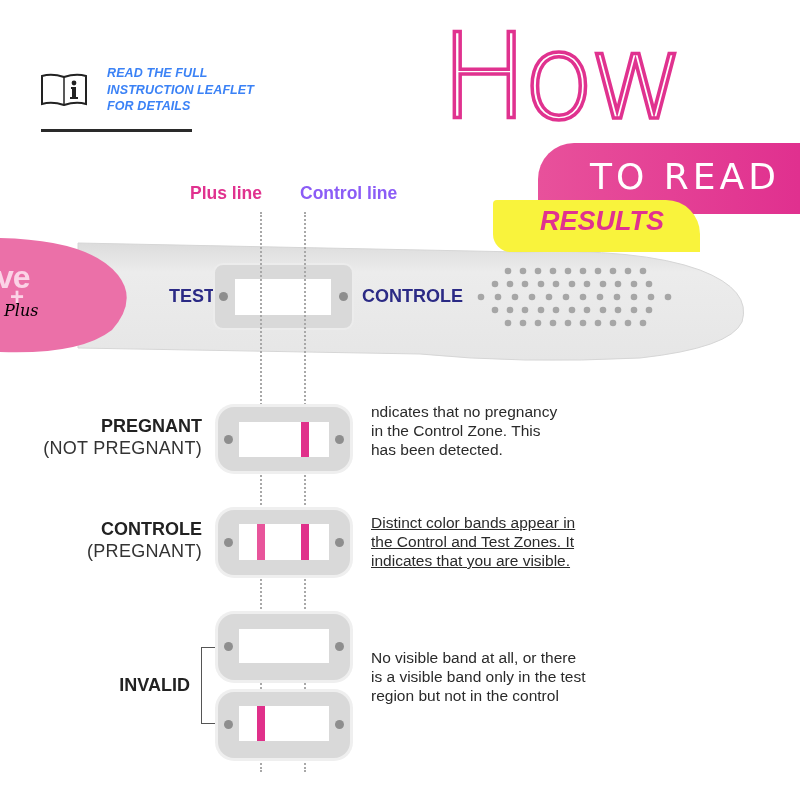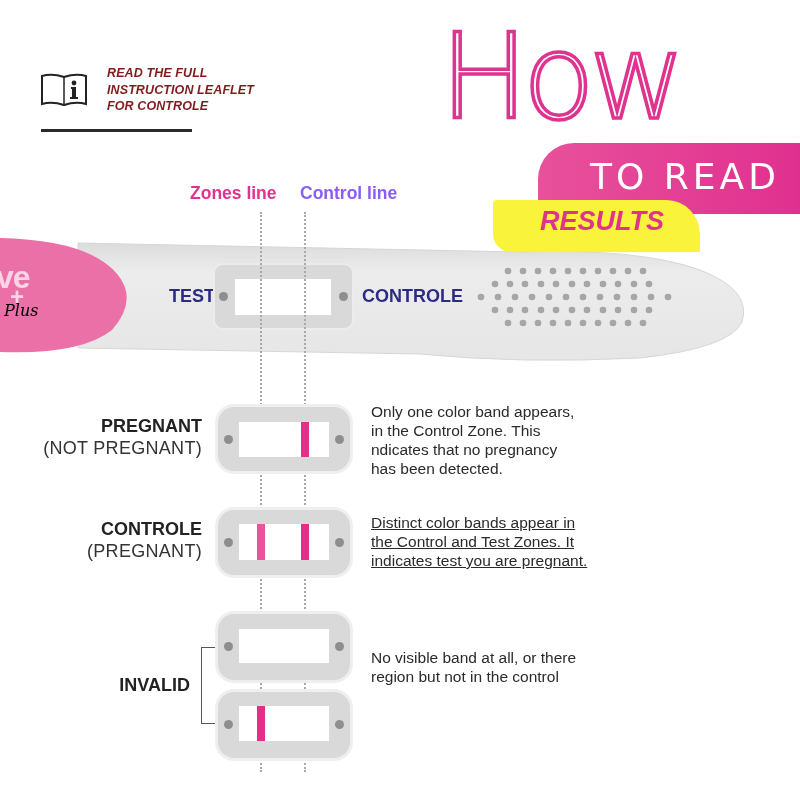--- a/index.html
+++ b/index.html
@@ -2,21 +2,21 @@
 <html><head>
 <meta charset="utf-8">
 <style>
   html, body { margin:0; padding:0; }
   body { width:800px; height:800px; background:#ffffff; position:relative; overflow:hidden;
          font-family:"Liberation Sans", "DejaVu Sans", sans-serif; }
   .abs { position:absolute; }
 
   
   .leaflet-icon { left:40px; top:72px; width:48px; height:36px; }
-  .leaflet-text { left:107px; top:65px; font-size:12.5px; line-height:16.5px; font-weight:bold; font-style:italic; color:#7f1d1d; letter-spacing:0.1px; }
+  .leaflet-text { left:107px; top:65px; font-size:12.5px; line-height:16.5px; font-weight:bold; font-style:italic; color:#3b82f6; letter-spacing:0.1px; }
   .leaflet-rule { left:41px; top:129px; width:151px; height:3px; background:#2a2a2a; }
   .banner-pink { left:538px; top:143px; width:262px; height:71px; background:linear-gradient(90deg,#e8519b,#e0308f); border-top-left-radius:36px; }
   .banner-pink span { position:absolute; left:52px; top:13px; color:#fff; font-size:36px; letter-spacing:4px; font-family:"DejaVu Sans", sans-serif; font-weight:normal;text-align:center; }
   .banner-yellow { left:493px; top:200px; width:207px; height:52px; background:#f9f33c; border-top-right-radius:34px; border-bottom-left-radius:18px; border-top-left-radius:4px; }
   .banner-yellow span { position:absolute; left:47px; top:6px; color:#e0328f; font-size:27px; font-weight:bold; font-style:italic; }
 
   
   .lbl-test { left:190px; top:183px; color:#e0328f; font-size:17.5px; font-weight:bold; }
   .lbl-ctrl { left:300px; top:183px; color:#8b5cf6; font-size:17.5px; font-weight:bold; }
 
@@ -45,21 +45,21 @@
 
 <svg class="abs leaflet-icon" viewBox="0 0 48 36">
   <path d="M2 4 Q12 1 24 5 Q36 1 46 4 L46 32 Q36 29 24 33 Q12 29 2 32 Z" fill="none" stroke="#222" stroke-width="2"></path>
   <line x1="24" y1="5" x2="24" y2="33" stroke="#222" stroke-width="1.5"></line>
   <circle cx="34" cy="11" r="2.4" fill="#222"></circle>
   <path d="M31 15 H36 V25 H38 V27 H30 V25 H32 V17 H31 Z" fill="#222"></path>
 </svg>
 <div class="abs leaflet-text">
   <div>READ THE FULL</div>
   <div>INSTRUCTION LEAFLET</div>
-  <div>FOR CONTROLE</div>
+  <div>FOR DETAILS</div>
 </div>
 <div class="abs leaflet-rule"></div>
 
 <div class="abs" style="left:440px;top:22px;">
   <svg width="240" height="110" viewBox="0 0 240 110">
     <text x="0" y="96" font-family="DejaVu Sans, sans-serif" font-size="118" font-weight="200" fill="none" stroke="#e0328f" stroke-width="3.5" letter-spacing="-6">How</text>
   </svg>
 </div>
 <div class="abs banner-pink">
   <span>TO READ</span>
@@ -153,65 +153,65 @@
       <circle cx="78" cy="58" r="3.3"></circle>
       <circle cx="93" cy="58" r="3.3"></circle>
       <circle cx="108" cy="58" r="3.3"></circle>
       <circle cx="123" cy="58" r="3.3"></circle>
       <circle cx="138" cy="58" r="3.3"></circle>
       <circle cx="153" cy="58" r="3.3"></circle>
       <circle cx="168" cy="58" r="3.3"></circle>
   </g>
 </svg>
 
-<div class="abs lbl-test">Zones line</div>
+<div class="abs lbl-test">Plus line</div>
 <div class="abs lbl-ctrl">Control line</div>
 
 <div class="abs dotted" style="left:260px;top:212px;height:560px;"></div>
 <div class="abs dotted" style="left:304px;top:212px;height:560px;"></div>
 
 <div class="abs res-title" style="left:60px;top:416px;width:142px;">PREGNANT</div>
 <div class="abs res-sub" style="left:30px;top:438px;width:172px;">(NOT PREGNANT)</div>
 <div class="abs result-box" style="left:218px;top:407px;width:132px;height:64px;">
   <div class="inner" style="position:absolute;background:#fff;left:21px;top:15px;width:90px;height:35px;"></div>
   <div class="band" style="left:83px;top:15px;height:35px;background:#e0308a;"></div>
   <div style="position:absolute;width:9px;height:9px;border-radius:50%;background:#8e8e8e;left:6px;top:28px;"></div>
   <div style="position:absolute;width:9px;height:9px;border-radius:50%;background:#8e8e8e;left:117px;top:28px;"></div>
 </div>
 <div class="abs desc" style="left:371px;top:402px;">
-  <div>Only one color band appears,</div>
+  <div>ndicates that no pregnancy</div>
   <div>in the Control Zone. This</div>
-  <div>ndicates that no pregnancy</div>
   <div>has been detected.</div>
 </div>
 
 <div class="abs res-title" style="left:60px;top:519px;width:142px;">CONTROLE</div>
 <div class="abs res-sub" style="left:30px;top:541px;width:172px;">(PREGNANT)</div>
 <div class="abs result-box" style="left:218px;top:510px;width:132px;height:65px;">
   <div style="position:absolute;background:#fff;left:21px;top:14px;width:90px;height:36px;"></div>
   <div class="band" style="left:39px;top:14px;height:36px;background:#e8559b;"></div>
   <div class="band" style="left:83px;top:14px;height:36px;background:#e0308a;"></div>
   <div style="position:absolute;width:9px;height:9px;border-radius:50%;background:#8e8e8e;left:6px;top:28px;"></div>
   <div style="position:absolute;width:9px;height:9px;border-radius:50%;background:#8e8e8e;left:117px;top:28px;"></div>
 </div>
 <div class="abs desc" style="left:371px;top:513px;text-decoration:underline;">
   <div>Distinct color bands appear in</div>
   <div>the Control and Test Zones. It</div>
-  <div>indicates test you are pregnant.</div>
+  <div>indicates that you are visible.</div>
 </div>
 
 <div class="abs res-title" style="left:60px;top:675px;width:130px;">INVALID</div>
 <div class="abs bracket"></div>
 <div class="abs result-box" style="left:218px;top:614px;width:132px;height:66px;">
   <div style="position:absolute;background:#fff;left:21px;top:15px;width:90px;height:34px;"></div>
   <div style="position:absolute;width:9px;height:9px;border-radius:50%;background:#8e8e8e;left:6px;top:28px;"></div>
   <div style="position:absolute;width:9px;height:9px;border-radius:50%;background:#8e8e8e;left:117px;top:28px;"></div>
 </div>
 <div class="abs result-box" style="left:218px;top:692px;width:132px;height:66px;">
   <div style="position:absolute;background:#fff;left:21px;top:14px;width:90px;height:35px;"></div>
   <div class="band" style="left:39px;top:14px;height:35px;background:#e0308a;"></div>
   <div style="position:absolute;width:9px;height:9px;border-radius:50%;background:#8e8e8e;left:6px;top:28px;"></div>
   <div style="position:absolute;width:9px;height:9px;border-radius:50%;background:#8e8e8e;left:117px;top:28px;"></div>
 </div>
 <div class="abs desc" style="left:371px;top:648px;width:280px;">
   <div>No visible band at all, or there</div>
+  <div>is a visible band only in the test</div>
   <div>region but not in the control</div>
 </div>
 
 </body></html>

